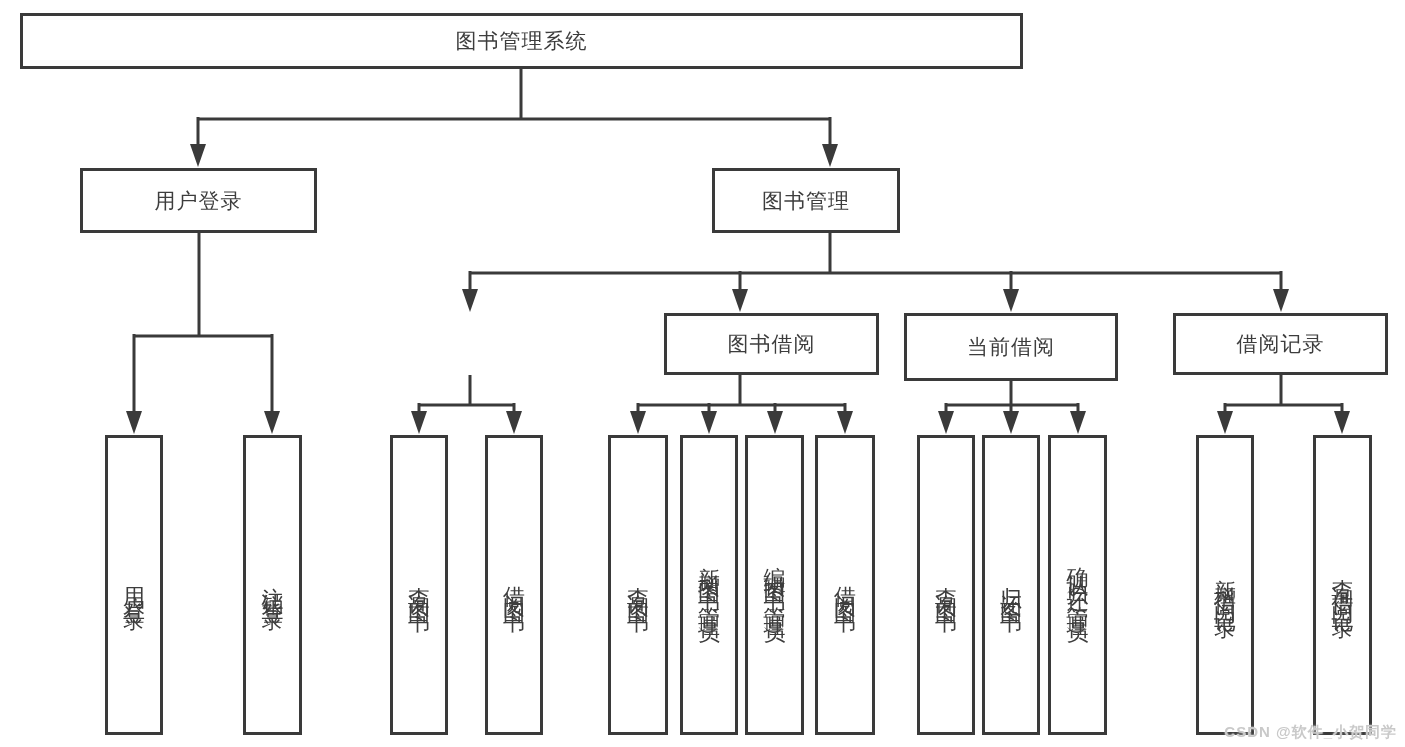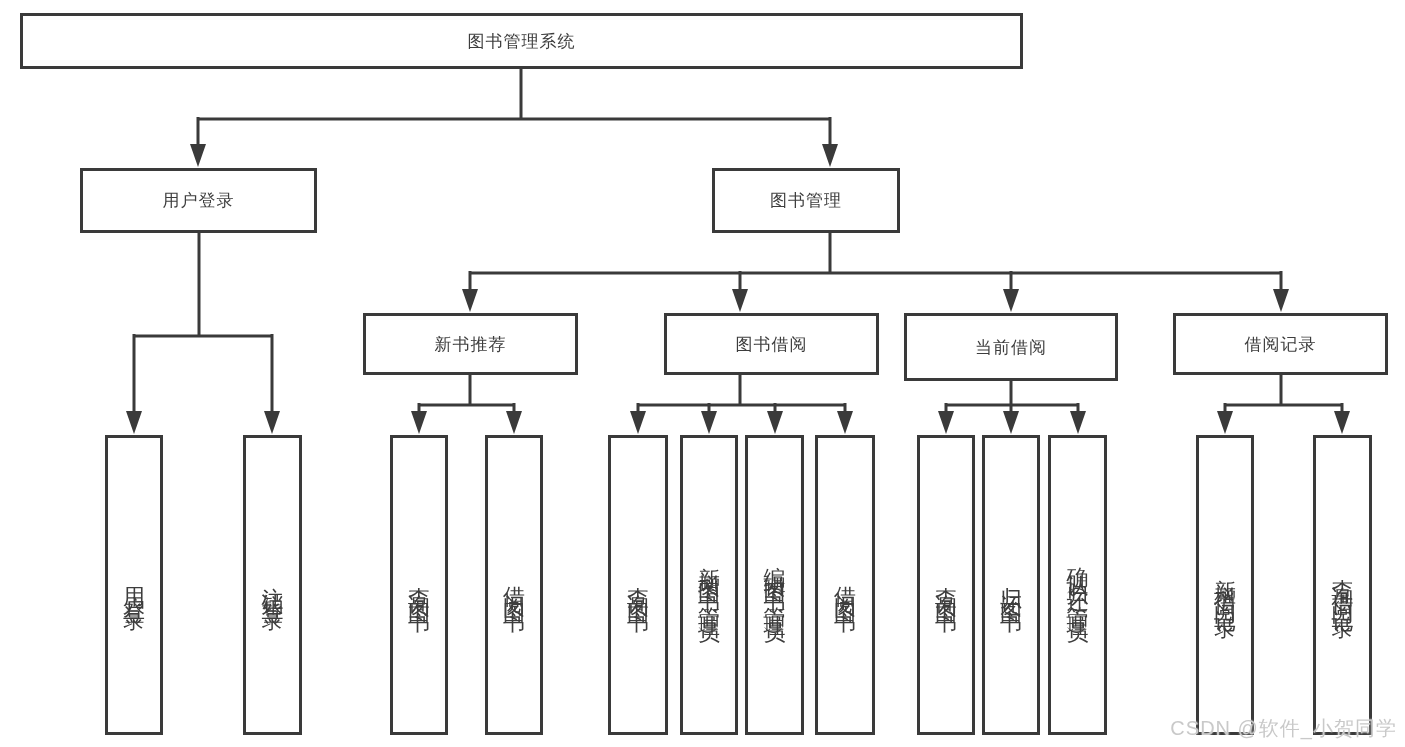--- a/index.html
+++ b/index.html
@@ -16,42 +16,43 @@
     position:absolute;
     box-sizing:border-box;
     border:3px solid #3a3a3a;
     background:#ffffff;
     display:flex;
     align-items:center;
     justify-content:center;
     z-index:2;
   }
   .box .lbl{
-    font-size:17px;
+    font-size:21px;
     letter-spacing:1px;
     color:#3d3d3d;
     white-space:nowrap;
   }
   .box.v .lbl{
     writing-mode:vertical-rl;
     text-orientation:upright;
     white-space:normal;
     font-size:22px;
     letter-spacing:8px;
     line-height:1;
   }
   .watermark{
     position:absolute;
     right:8px;
     bottom:5px;
     z-index:5;
-    font-size:20px;
+    font-size:15px;
     color:#c9c9c9;
     text-shadow:0 0 2px #ffffff;
     letter-spacing:1px;
+    font-weight:bold;
   }
 </style>
 </head>
 <body>
 
 <div class="stage">
 
   <svg class="connectors" width="1405" height="747" viewBox="0 0 1405 747">
     <path fill="none" stroke="#3a3a3a" stroke-width="3" d="
       M521 69V119 M198 119H830 M198 117V150 M830 117V150
@@ -88,23 +89,20 @@
     <span class="lbl">图书管理系统</span>
   </div>
 
   <div class="box" style="left:80px;top:168px;width:237px;height:65px;">
     <span class="lbl">用户登录</span>
   </div>
   <div class="box" style="left:712px;top:168px;width:188px;height:65px;">
     <span class="lbl">图书管理</span>
   </div>
 
-  <div class="box" style="left:363px;top:313px;width:215px;height:62px;">
-    <span class="lbl">新书推荐</span>
-  </div>
   <div class="box" style="left:633px;top:313px;width:215px;height:62px;margin-left:31px;">
     <span class="lbl">图书借阅</span>
   </div>
   <div class="box" style="left:904px;top:313px;width:214px;height:68px;">
     <span class="lbl">当前借阅</span>
   </div>
   <div class="box" style="left:1173px;top:313px;width:215px;height:62px;">
     <span class="lbl">借阅记录</span>
   </div>
 

